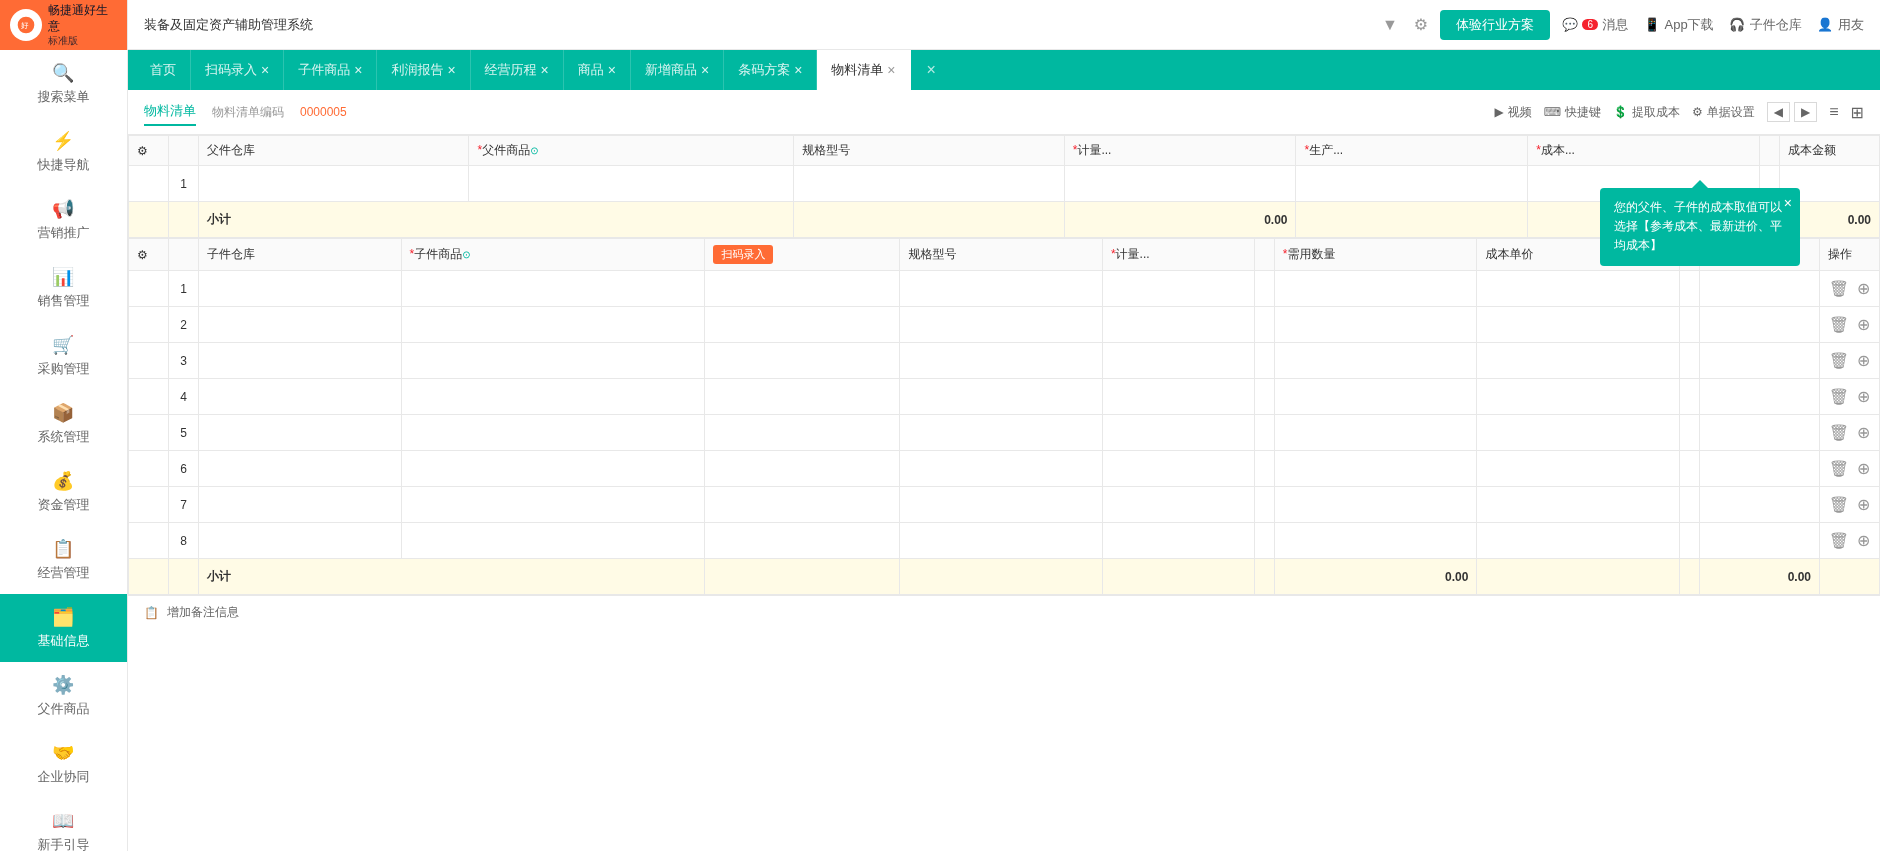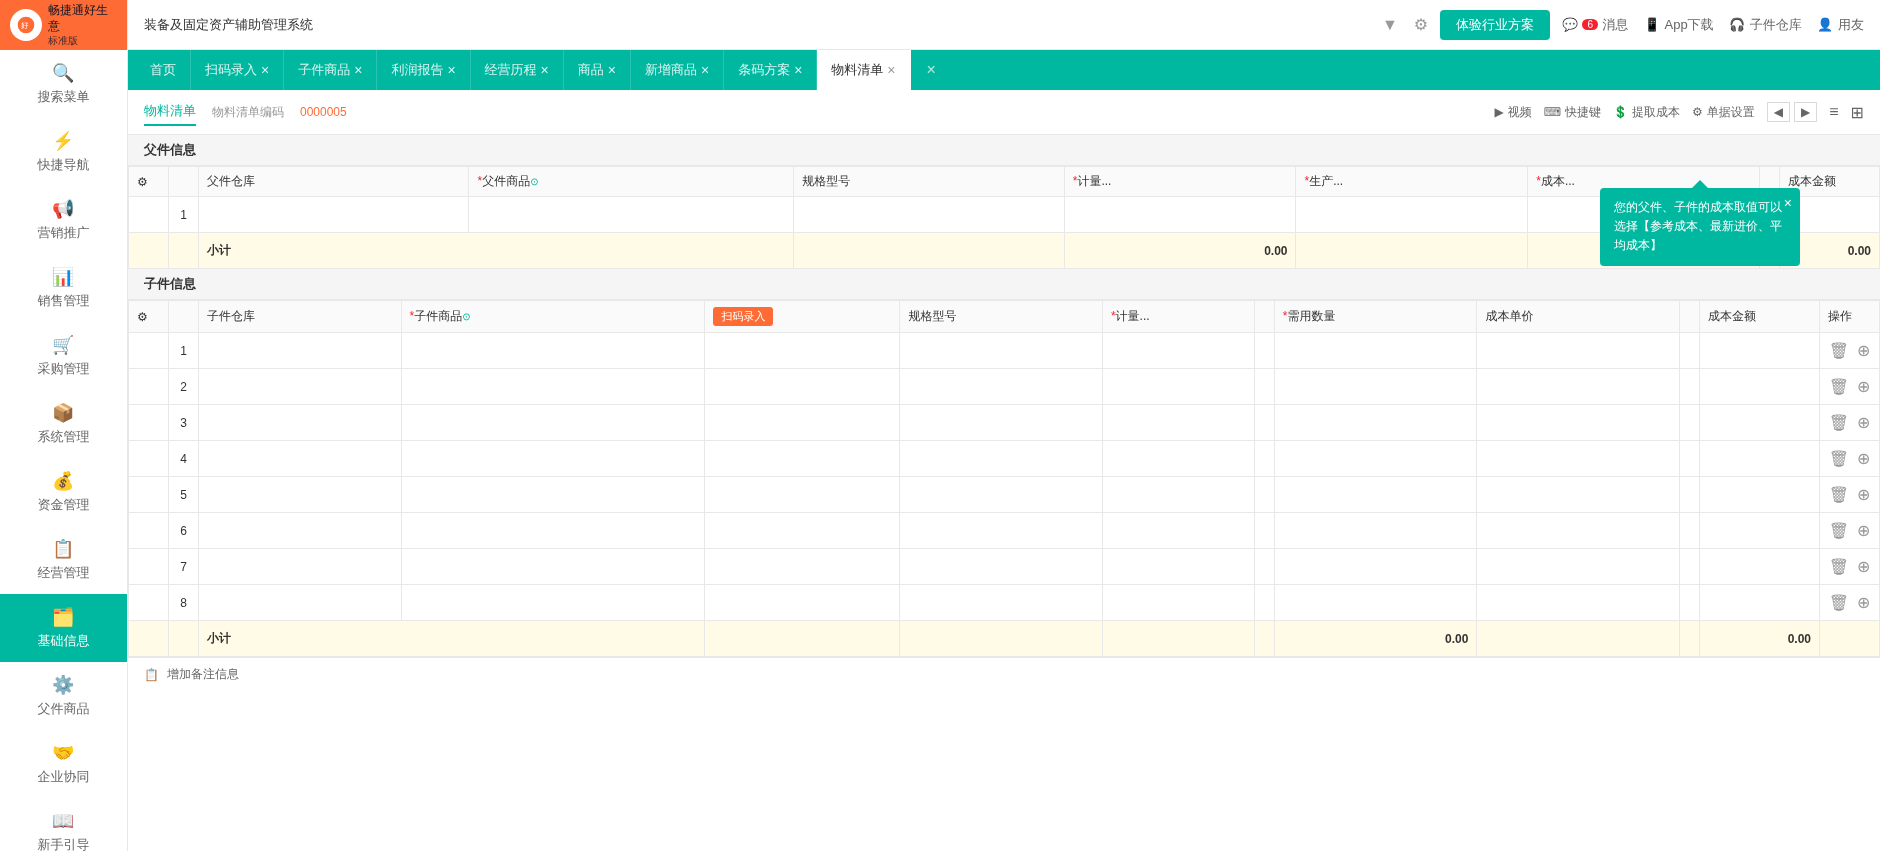--- a/index.html
+++ b/index.html
@@ -246,21 +246,20 @@
         <button class="layout-btn">≡</button>
         <button class="layout-btn">⊞</button>
       </div>
     </div>
 
     <div class="tooltip-box" style="position:absolute;right:80px;top:98px;z-index:200;">
       <span class="tooltip-close" style="position:absolute;top:4px;right:8px;cursor:pointer;color:#fff;font-size:14px;">×</span>
       <span>您的父件、子件的成本取值可以选择【参考成本、最新进价、平均成本】</span>
     </div>
 
-    <div class="section-title">父件信息</div>
     <div class="table-wrapper">
       <table class="data-table">
         <thead>
           <tr>
             <th class="th-gear">⚙</th>
             <th style="width:30px;"></th>
             <th>父件仓库</th>
             <th><span class="required">*</span>父件商品<span style="color:#00b8a0;font-size:10px;">⊙</span></th>
             <th>规格型号</th>
             <th><span class="required">*</span>计量...</th>
@@ -291,21 +290,20 @@
             <td class="num-right">0.00</td>
             <td></td>
             <td></td>
             <td></td>
             <td class="num-right">0.00</td>
           </tr>
         </tbody>
       </table>
     </div>
 
-    <div class="section-title">子件信息</div>
     <div class="table-wrapper">
       <table class="data-table">
         <thead>
           <tr>
             <th class="th-gear">⚙</th>
             <th style="width:30px;"></th>
             <th>子件仓库</th>
             <th><span class="required">*</span>子件商品<span style="color:#00b8a0;font-size:10px;">⊙</span></th>
             <th><button class="scan-btn">扫码录入</button></th>
             <th>规格型号</th>

